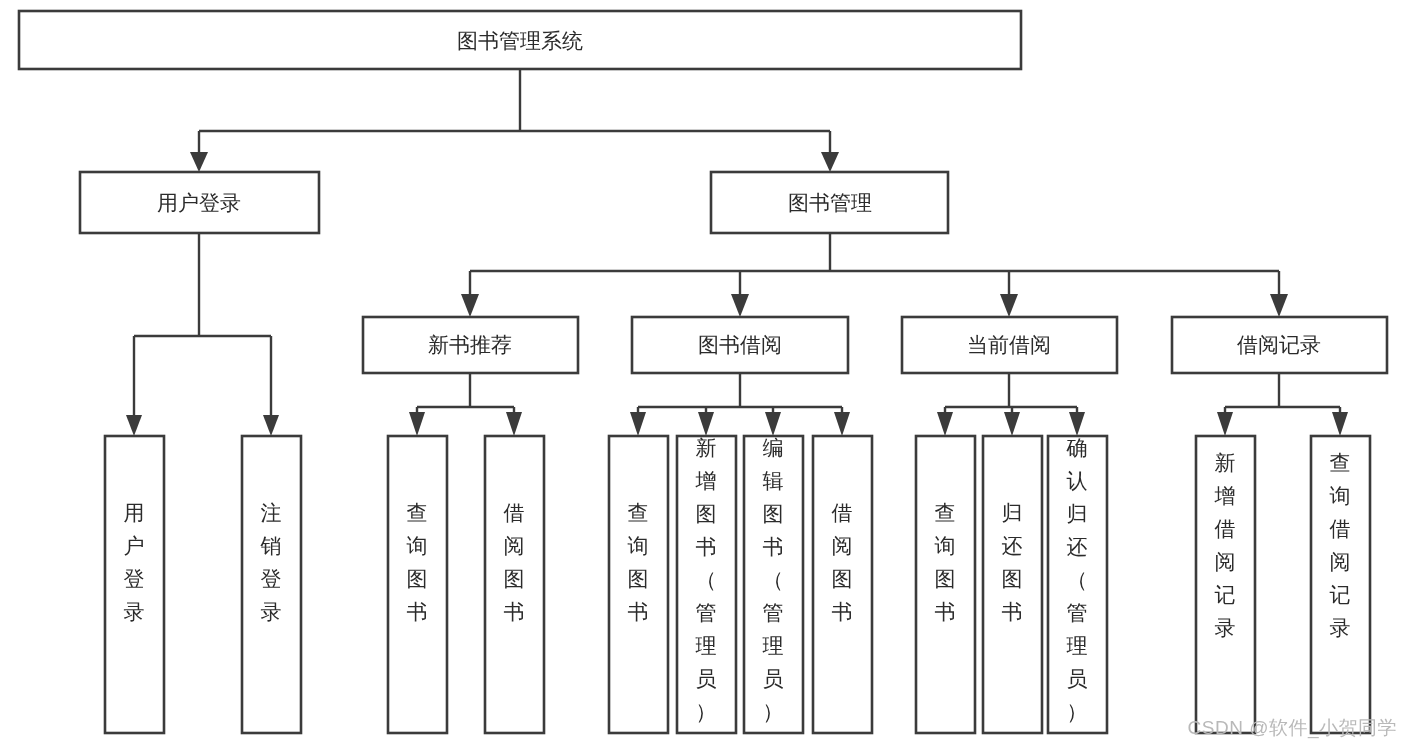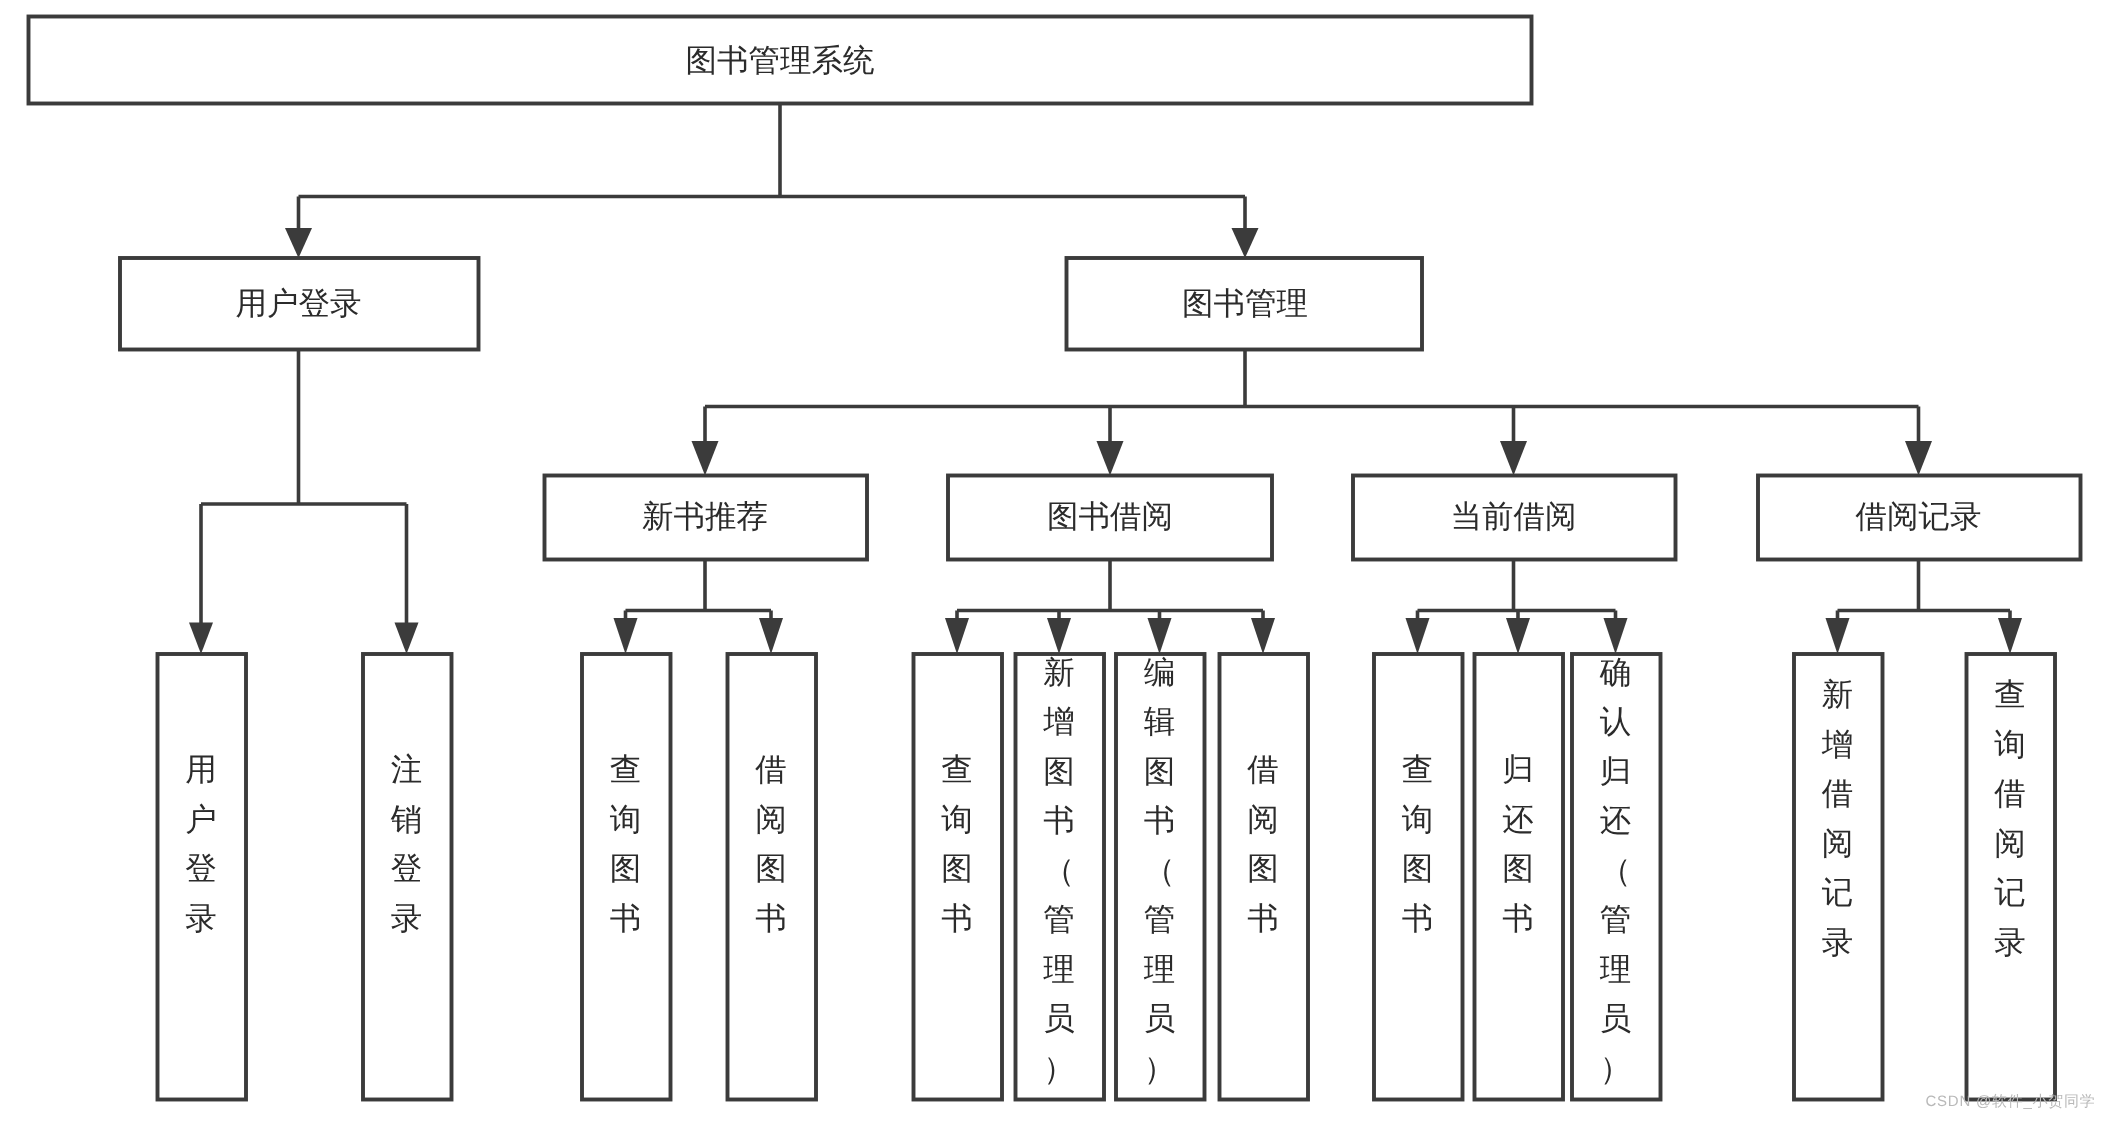--- a/index.html
+++ b/index.html
@@ -52,21 +52,21 @@
     font-family: "Liberation Sans", "DejaVu Sans", sans-serif;
     font-size: 21px;
     fill: #2b2b2b;
     text-anchor: middle;
   }
   .watermark {
     position: absolute;
     right: 8px;
     bottom: 6px;
     font-family: "Liberation Sans", "DejaVu Sans", sans-serif;
-    font-size: 10px;
+    font-size: 19px;
     color: #b9b9b9;
     letter-spacing: 0.5px;
     white-space: nowrap;
     pointer-events: none;
     margin-left: 40px;
   }
 </style>
 </head>
 <body>
 

